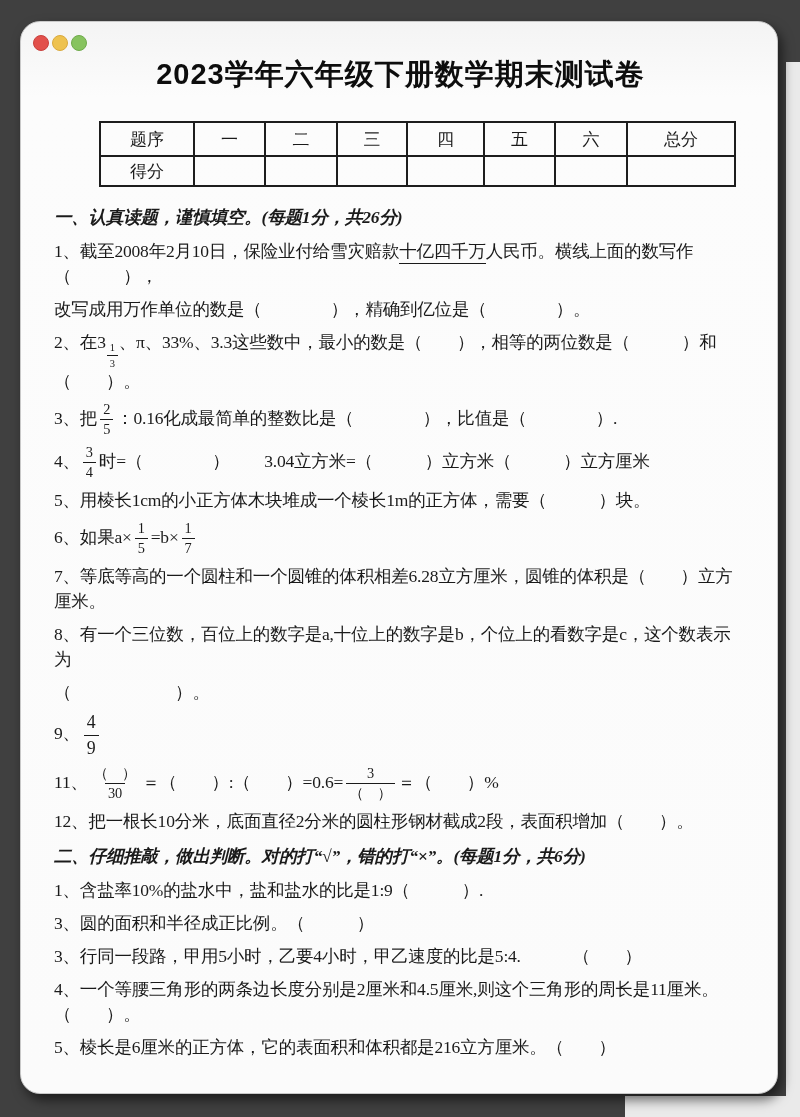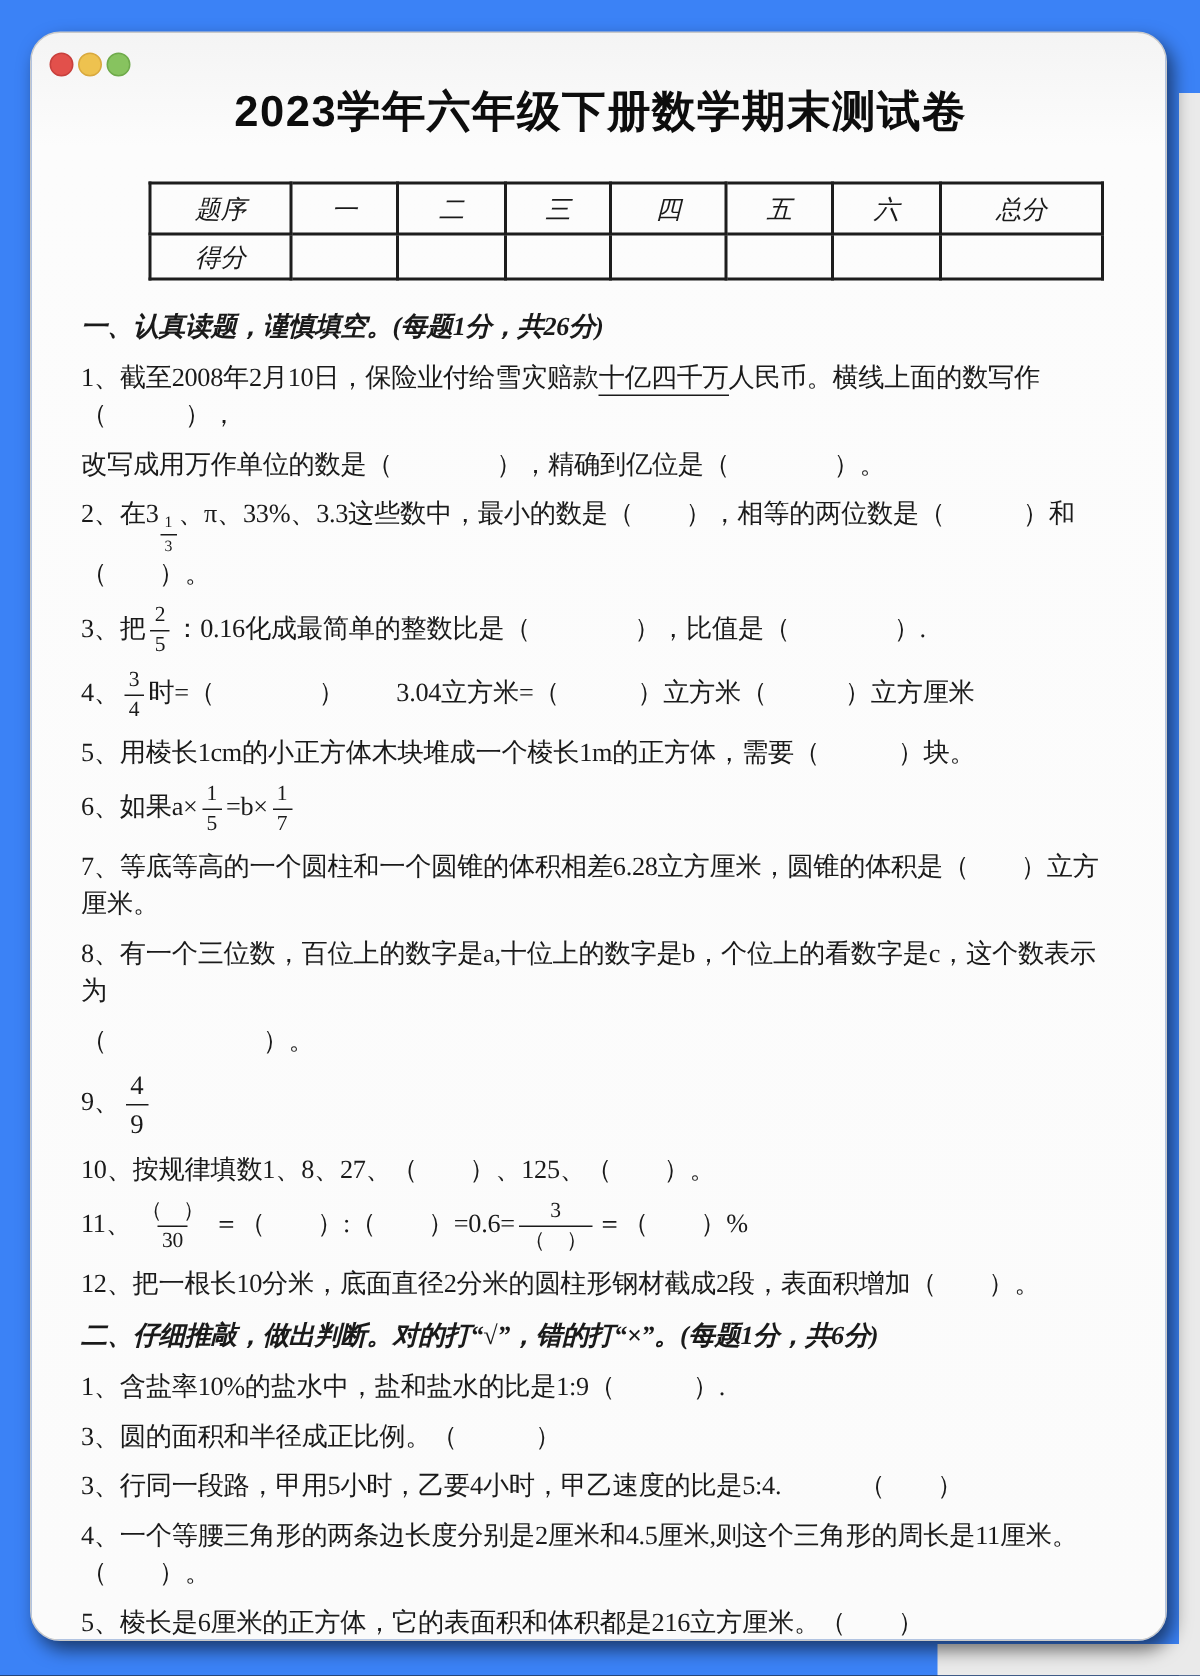--- a/index.html
+++ b/index.html
@@ -1,19 +1,19 @@
 <!DOCTYPE html>
 <html><head>
 <meta charset="utf-8">
 <style>
   * { margin:0; padding:0; box-sizing:border-box; }
   html,body { background:#181818; }
   .page {
     position:relative; width:800px; height:1117px; margin:0 auto;
-    background:#3b82f6; overflow:hidden;
+    background:#404040; overflow:hidden;
     font-family:"Liberation Serif","DejaVu Serif",serif;
   }
   .light-right { position:absolute; top:62px; right:0; width:14px; bottom:0; background:#eaeaea; }
   .light-bottom { position:absolute; right:0; bottom:0; width:175px; height:21px; background:#eaeaea; }
   .card {
     position:absolute; left:20px; top:21px; width:758px; height:1073px;
     background:linear-gradient(180deg,#f4f4f4 0%,#fcfcfc 7%,#fbfbfb 100%);
     border:1px solid #c9c9c9; border-radius:20px;
     box-shadow:4px 6px 12px rgba(0,0,0,0.55);
     padding:12px 30px 0 33px; overflow:hidden;
@@ -21,21 +21,21 @@
   .dots { position:absolute; left:12px; top:13px; display:flex; gap:3px; }
   .dot { width:16px; height:16px; border-radius:50%; display:inline-block; }
   .dot.red   { background:#e2504b; border:1px solid #c8403d; }
   .dot.yellow{ background:#eec24f; border:1px solid #d9a93e; }
   .dot.green { background:#87c35f; border:1px solid #6faa4b; }
   .title {
     margin-top:21px; text-align:center;
     font-family:"Liberation Sans","DejaVu Sans",sans-serif;
     font-weight:700; font-size:29px; color:#0d0d0d; letter-spacing:1px;
   }
-  table.score-table { border-collapse:collapse; margin:26px 0 0 45px; table-layout:fixed;font-style:italic; }
+  table.score-table { border-collapse:collapse; margin:26px 0 0 45px; table-layout:fixed; }
   table.score-table th, table.score-table td {
     border:2px solid #1d1d1d; text-align:center; vertical-align:middle;
     font-size:17px; font-weight:400; color:#1a1a1a;
   }
   table.score-table tr.hdr  th { height:34px; }
   table.score-table tr.vals td { height:30px; }
   .content { margin-top:12px; font-size:17.5px; color:#1a1a1a; letter-spacing:-0.2px; }
   .heading { font-weight:700; padding:6px 0 5px; line-height:25px; white-space:pre-wrap;font-style:italic; }
   .bodyline { padding:4px 0; line-height:25px; white-space:pre-wrap; }
   .u { border-bottom:1.6px solid #1a1a1a; padding-bottom:2px; }
@@ -108,21 +108,20 @@
         <div class="bodyline"><span>改写成用万作单位的数是（　　　　），精确到亿位是（　　　　）。</span></div>
         <div class="bodyline"><span>2、在3</span><span class="frac sm"><span class="num">1</span><span class="den">3</span></span><span>、π、33%、3.3这些数中，最小的数是（　　），相等的两位数是（　　　）和（　　）。</span></div>
         <div class="bodyline"><span>3、把</span><span class="frac"><span class="num">2</span><span class="den">5</span></span><span>：0.16化成最简单的整数比是（　　　　），比值是（　　　　）.</span></div>
         <div class="bodyline"><span>4、</span><span class="frac"><span class="num">3</span><span class="den">4</span></span><span>时=（　　　　）　　3.04立方米=（　　　）立方米（　　　）立方厘米</span></div>
         <div class="bodyline"><span>5、用棱长1cm的小正方体木块堆成一个棱长1m的正方体，需要（　　　）块。</span></div>
         <div class="bodyline"><span>6、如果a×</span><span class="frac"><span class="num">1</span><span class="den">5</span></span><span>=b×</span><span class="frac"><span class="num">1</span><span class="den">7</span></span></div>
         <div class="bodyline"><span>7、等底等高的一个圆柱和一个圆锥的体积相差6.28立方厘米，圆锥的体积是（　　）立方厘米。</span></div>
         <div class="bodyline"><span>8、有一个三位数，百位上的数字是a,十位上的数字是b，个位上的看数字是c，这个数表示为</span></div>
         <div class="bodyline"><span>（　　　　　　）。</span></div>
         <div class="bodyline"><span>9、</span><span class="frac big"><span class="num">4</span><span class="den">9</span></span></div>
-        <div class="bodyline"><span>10、按规律填数1、8、27、（　　）、125、（　　）。</span></div>
         <div class="bodyline"><span>11、</span><span class="frac"><span class="num">（　）</span><span class="den">30</span></span><span>＝（　　）:（　　）=0.6=</span><span class="frac"><span class="num">3</span><span class="den">（　）</span></span><span>＝（　　）%</span></div>
         <div class="bodyline"><span>12、把一根长10分米，底面直径2分米的圆柱形钢材截成2段，表面积增加（　　）。</span></div>
         <div class="heading">二、仔细推敲，做出判断。对的打“√”，错的打“×”。(每题1分，共6分)</div>
         <div class="bodyline"><span>1、含盐率10%的盐水中，盐和盐水的比是1:9（　　　）.</span></div>
         <div class="bodyline"><span>3、圆的面积和半径成正比例。（　　　）</span></div>
         <div class="bodyline"><span>3、行同一段路，甲用5小时，乙要4小时，甲乙速度的比是5:4.　　　（　　）</span></div>
         <div class="bodyline"><span>4、一个等腰三角形的两条边长度分别是2厘米和4.5厘米,则这个三角形的周长是11厘米。（　　）。</span></div>
         <div class="bodyline"><span>5、棱长是6厘米的正方体，它的表面积和体积都是216立方厘米。（　　）</span></div>
       </div>
   </div>

